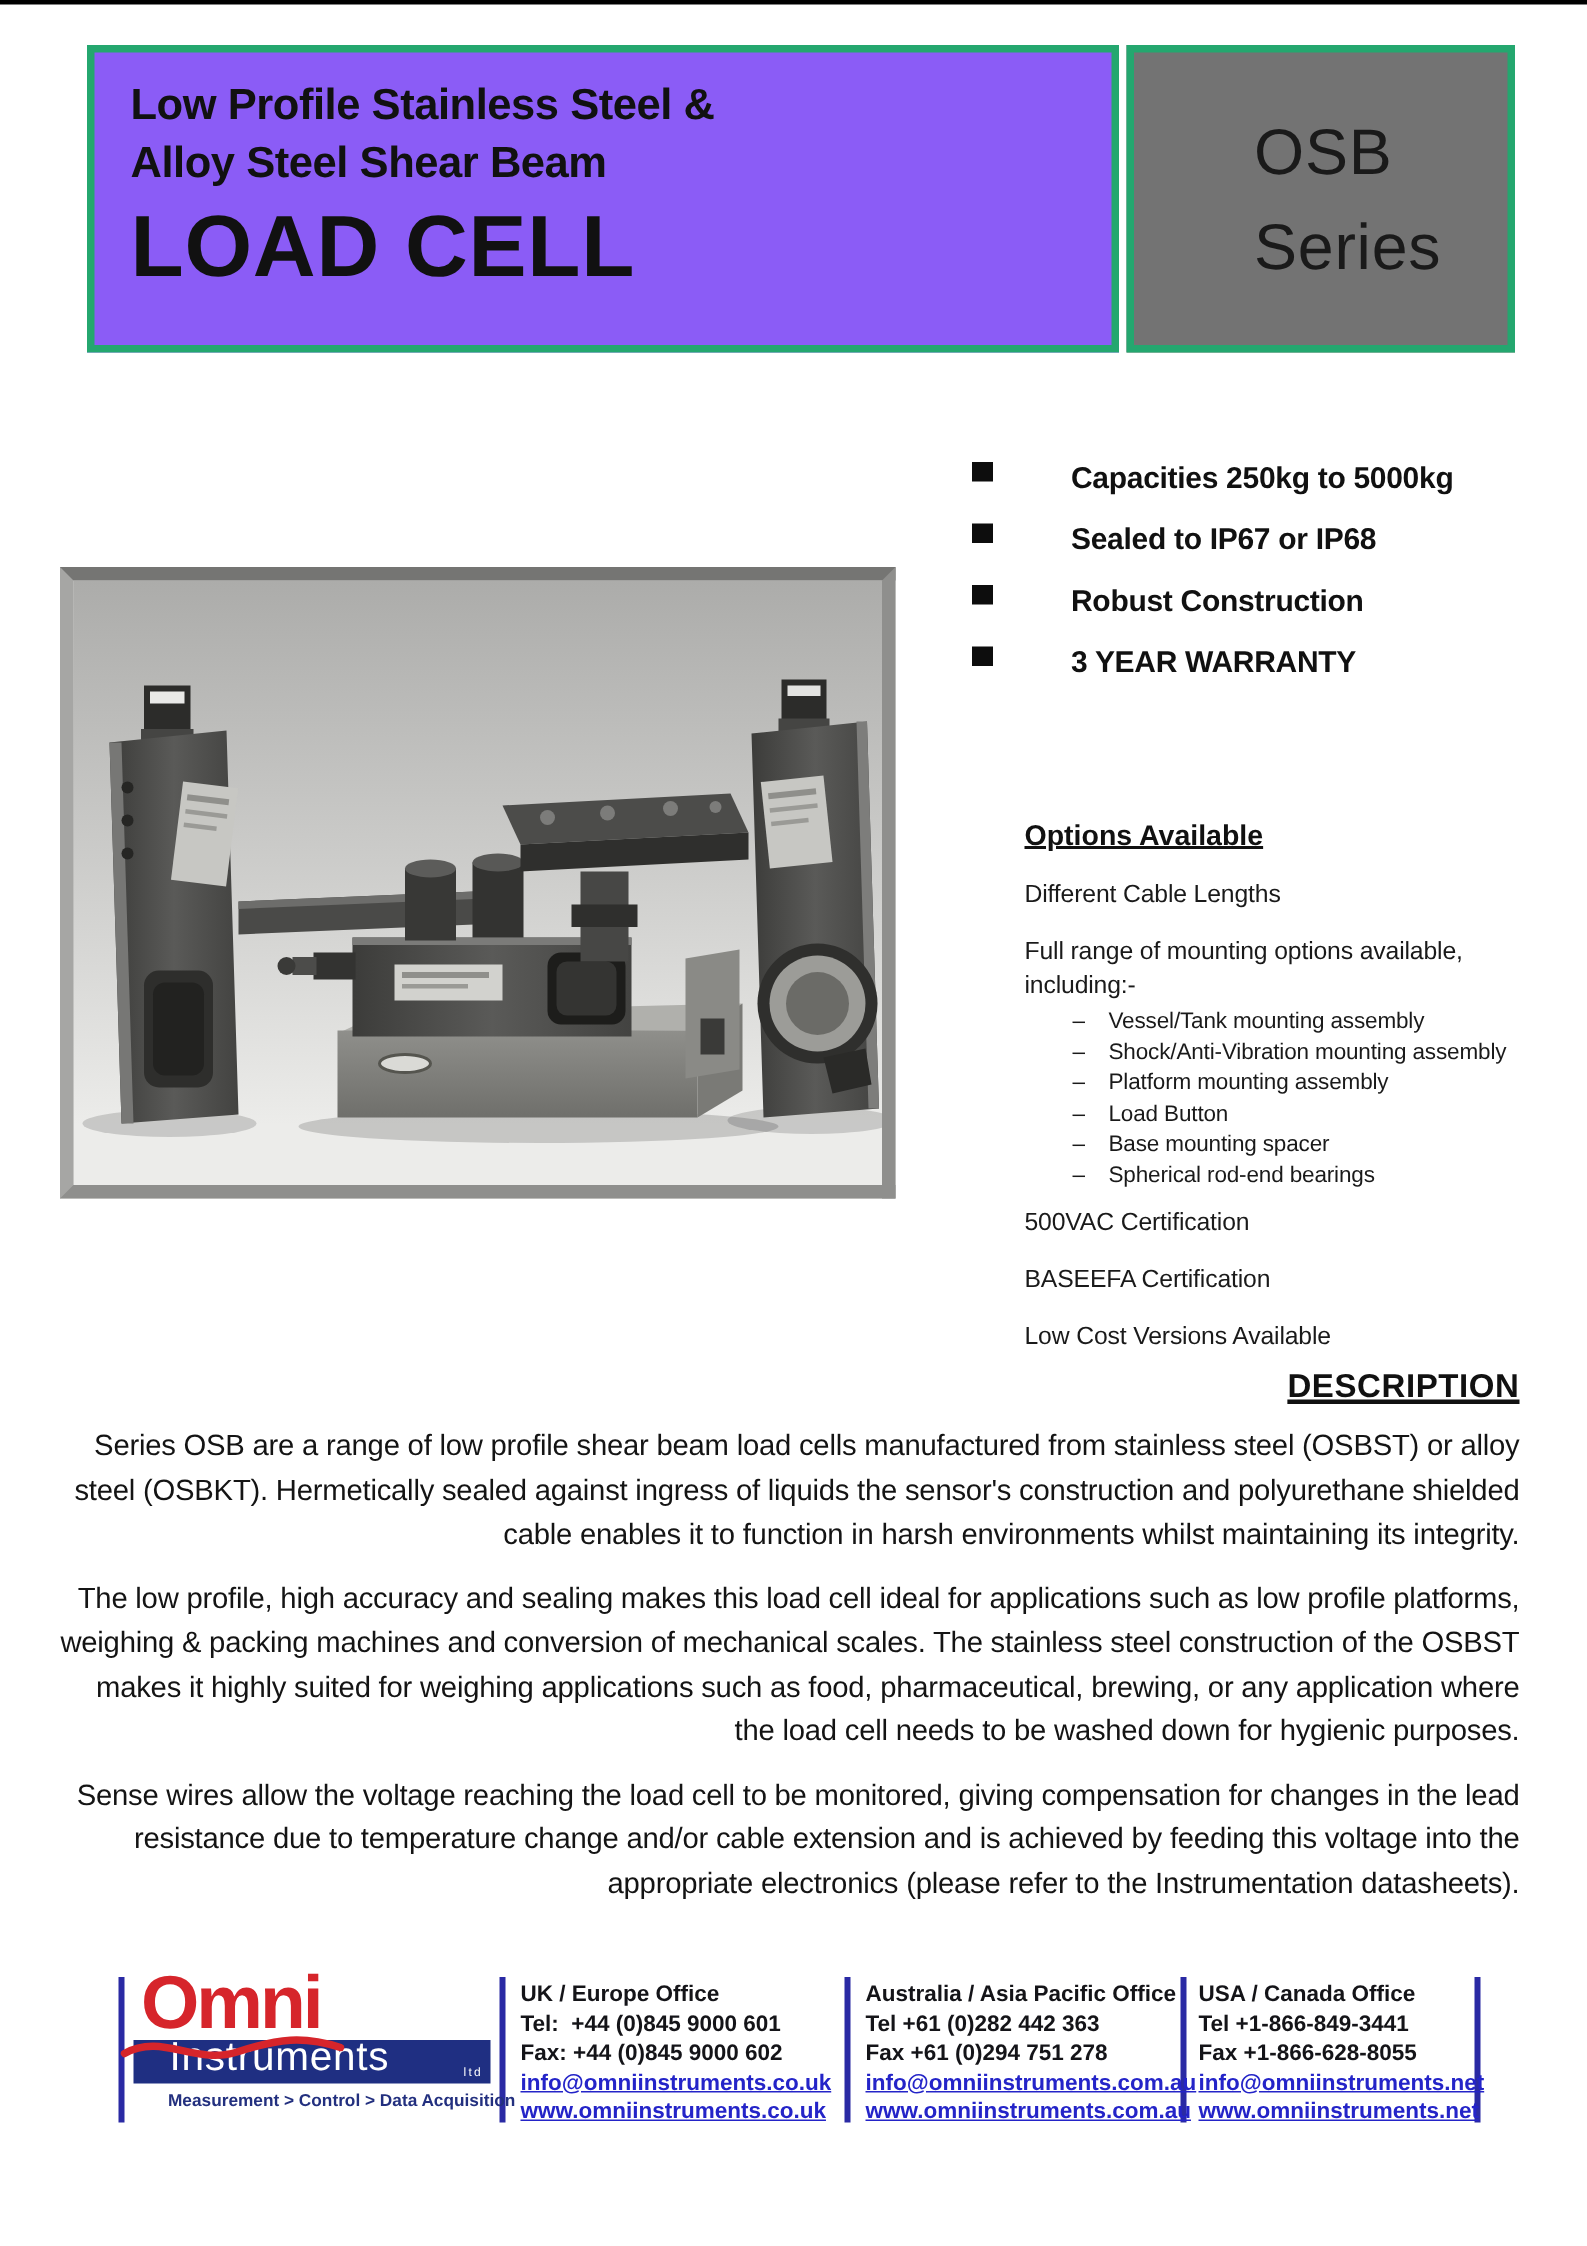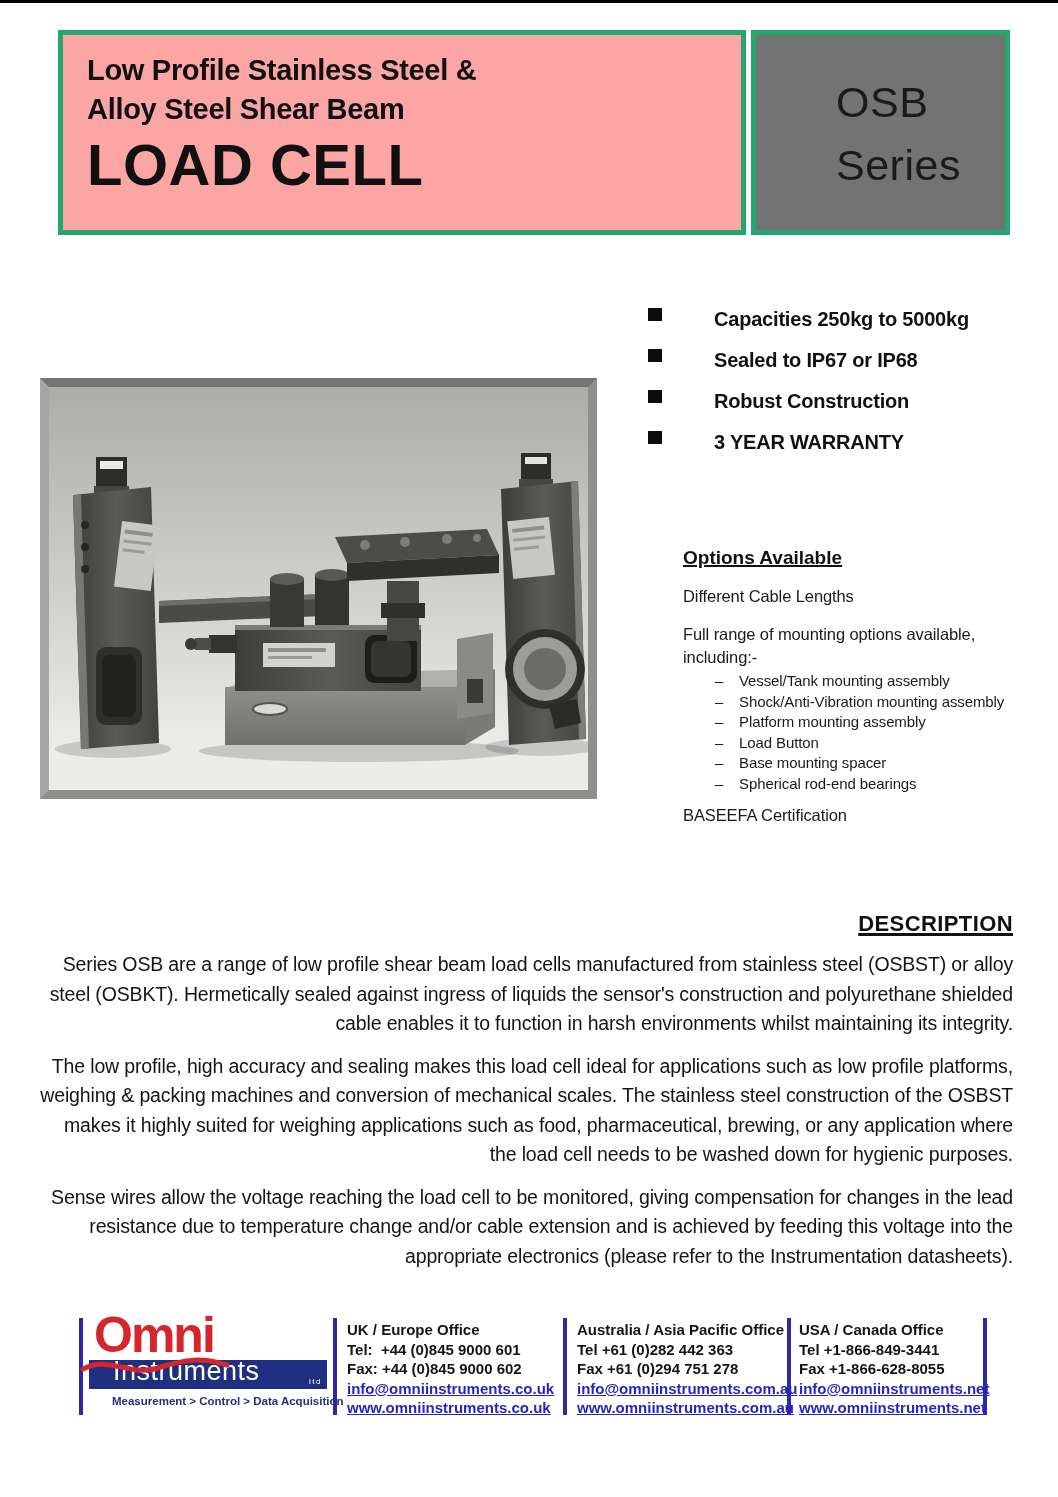--- a/index.html
+++ b/index.html
@@ -6,21 +6,21 @@
   *{box-sizing:border-box;}
   .page{
     position:relative;width:1058px;height:1497px;margin:0 auto;background:#ffffff;
     font-family:"Liberation Sans", sans-serif;color:#111;overflow:hidden;
   }
   .topbar{position:absolute;left:0;top:0;width:1058px;height:3px;background:#000;}
 
   
   .hdr-left{
     position:absolute;left:58px;top:30px;width:688px;height:205px;
-    border:5px solid #24a76f;background:#fca5a5;padding:16px 0 0 24px;
+    border:5px solid #24a76f;background:#8b5cf6;padding:16px 0 0 24px;
   }
   .hdr-sub{font-size:29px;font-weight:bold;line-height:39px;letter-spacing:-0.3px;}
   .hdr-main{font-size:58px;font-weight:bold;letter-spacing:0.5px;margin-top:5px;line-height:62px;}
   .hdr-right{
     position:absolute;left:751px;top:30px;width:259px;height:205px;
     border:5px solid #24a76f;background:#737373;padding:36px 0 0 80px;
   }
   .series-line{font-size:43px;line-height:63px;font-weight:normal;color:#1a1a1a;letter-spacing:0.5px;}
 
   
@@ -214,21 +214,23 @@
     <div class="opt-line">Different Cable Lengths</div>
     <div class="opt-line opt-intro">Full range of mounting options available, including:-</div>
     <div class="opt-sublist">
       <div class="opt-subitem">Vessel/Tank mounting assembly</div>
       <div class="opt-subitem">Shock/Anti-Vibration mounting assembly</div>
       <div class="opt-subitem">Platform mounting assembly</div>
       <div class="opt-subitem">Load Button</div>
       <div class="opt-subitem">Base mounting spacer</div>
       <div class="opt-subitem">Spherical rod-end bearings</div>
     </div>
+    <div class="opt-line">500VAC Certification</div>
     <div class="opt-line">BASEEFA Certification</div>
+    <div class="opt-line">Low Cost Versions Available</div>
   </div>
 
   <div class="description">
     <div class="desc-heading">DESCRIPTION</div>
     <p>Series OSB are a range of low profile shear beam load cells manufactured from stainless steel (OSBST) or alloy steel (OSBKT). Hermetically sealed against ingress of liquids  the sensor's construction and polyurethane shielded cable enables it to function in harsh environments whilst maintaining its integrity.</p>
     <p>The low profile, high accuracy and sealing makes this load cell ideal for applications such as low profile platforms, weighing &amp; packing machines and conversion of mechanical scales. The stainless steel construction of the OSBST makes it highly suited  for weighing applications such as food, pharmaceutical, brewing, or any application where the load cell needs to be washed down for hygienic purposes.</p>
     <p>Sense wires allow  the voltage reaching the load cell to be monitored, giving compensation for changes in the lead resistance due to temperature change and/or cable extension and is achieved by feeding this voltage into the appropriate electronics (please refer to the Instrumentation datasheets).</p>
   </div>
 
   <div class="footer">

